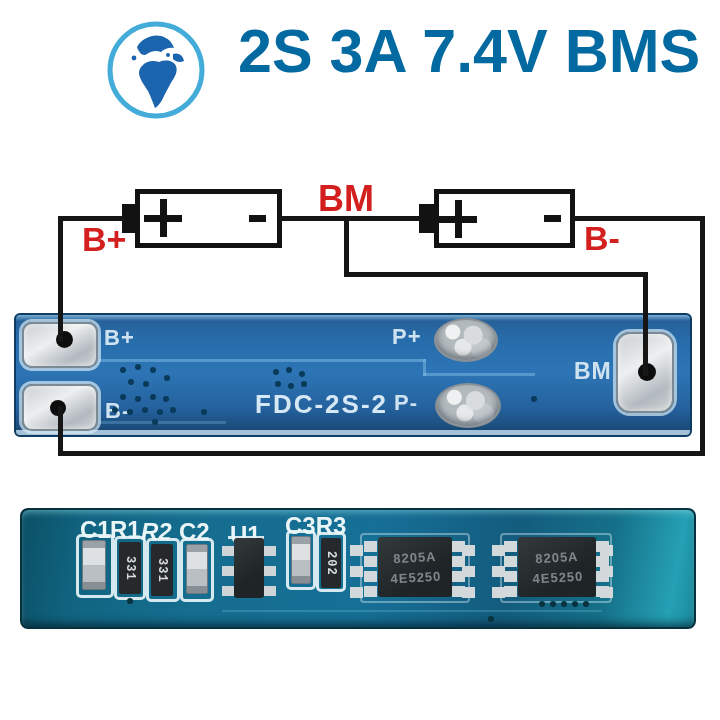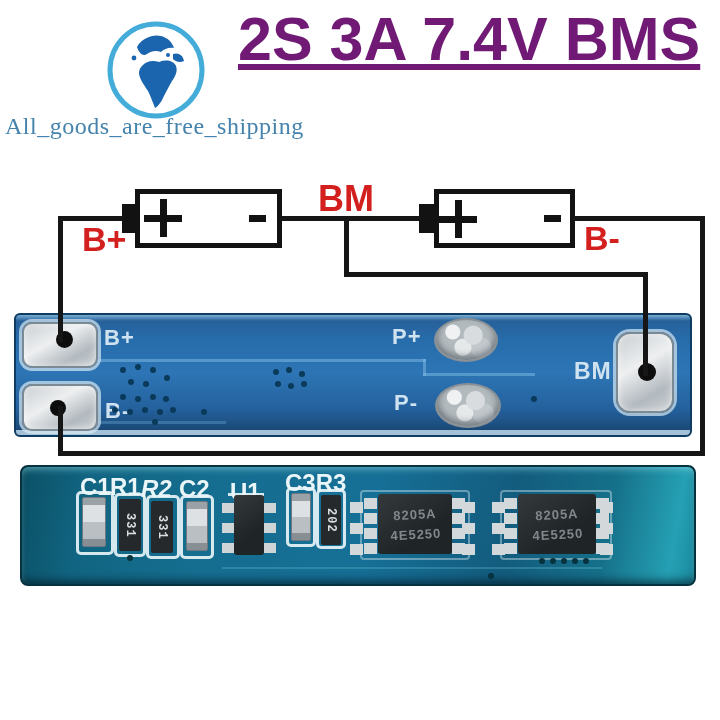--- a/index.html
+++ b/index.html
@@ -1,42 +1,42 @@
 <!DOCTYPE html>
 <html><head>
 <meta charset="utf-8">
 <style>
   html,body{margin:0;padding:0;background:#fff;}
   #canvas{position:relative;width:720px;height:720px;background:#ffffff;overflow:hidden;
           font-family:"Liberation Sans",sans-serif;}
 
   
-  #title{position:absolute;left:238px;top:4px;font-size:61px;font-weight:bold;
-         color:#701a75;letter-spacing:0;white-space:nowrap;text-decoration:underline;}
+  #title{position:absolute;left:238px;top:16px;font-size:61px;font-weight:bold;
+         color:#0369a1;letter-spacing:0;white-space:nowrap;}
   #shipping{position:absolute;left:5px;top:113px;font-size:24px;
             font-family:"Liberation Serif",serif;color:#4583ad;letter-spacing:.5px;white-space:nowrap;}
   #globe{position:absolute;left:106px;top:20px;width:100px;height:100px;}
 
   
   .wire{position:absolute;background:#161616;z-index:5;}
   .battery{position:absolute;background:#fff;border:5px solid #121212;box-sizing:border-box;z-index:4;}
   .terminal{position:absolute;background:#121212;z-index:4;}
   .plus{position:absolute;width:38px;height:38px;z-index:4;}
   .plus::before{content:"";position:absolute;left:0;top:16px;width:38px;height:7px;background:#121212;}
   .plus::after{content:"";position:absolute;left:16px;top:0;width:7px;height:38px;background:#121212;}
   .minus{position:absolute;width:17px;height:7px;background:#121212;z-index:4;}
   .dlabel{position:absolute;color:#d41f1f;font-weight:bold;z-index:6;white-space:nowrap;}
 
   
   #topboard{position:absolute;left:14px;top:313px;width:678px;height:124px;box-sizing:border-box;
             border:2px solid #0e3c62;border-radius:6px;z-index:1;
             background:linear-gradient(180deg,#79aed2 0%,#27619a 5%,#276dac 22%,#2d75b5 48%,#24619d 78%,#1c4f80 92%,#16406a 100%);}
   #topboard::after{content:"";position:absolute;left:0;bottom:0;width:100%;height:5px;
             background:#bcd8ea;opacity:.85;border-radius:0 0 4px 4px;}
-  #botboard{position:absolute;left:20px;top:465px;width:676px;height:121px;box-sizing:border-box;
+  #botboard{position:absolute;left:20px;top:508px;width:676px;height:121px;box-sizing:border-box;
             border:2px solid #06323f;border-radius:8px;z-index:1;
             background:linear-gradient(100deg,#0b5065 0%,#116582 10%,#156e90 28%,#166f96 52%,#135c7e 72%,#157089 86%,#25a0b4 96%,#1b8ba0 100%);
             box-shadow:inset 0 4px 7px -2px rgba(150,225,235,.55), inset 0 -7px 10px -4px rgba(0,18,28,.65);}
 
   .pad{position:absolute;background:linear-gradient(150deg,#c9ced2,#edeff0 40%,#b2b9bf 75%,#ccd1d4);
        border:2px solid #7c8a94;box-sizing:border-box;
        box-shadow:0 0 0 3px rgba(215,233,244,.7), inset 0 0 7px rgba(255,255,255,.65);z-index:4;}
   .paddot{position:absolute;background:#0d0d0d;border-radius:50%;z-index:6;}
   .silk{position:absolute;color:#cfe2f0;font-weight:bold;letter-spacing:1px;z-index:3;white-space:nowrap;}
   .blob{position:absolute;border-radius:50%;z-index:4;border:2px solid #8a9196;box-sizing:border-box;
@@ -78,21 +78,20 @@
                C50,30 45,31 41,34 C37,37 33,33 31,27 Z"></path>
       <path d="M36,46 C40,41 47,40 53,42 C60,39 68,41 70,46 C72,51 69,57 66,61
                C63,66 60,72 57,78 C55,83 51,87 49,88 C47,83 45,77 42,71
                C38,65 33,58 33,53 C33,50 34,48 36,46 Z"></path>
       <path d="M67,34 C72,32 77,35 78,41 C74,43 70,42 67,39 Z"></path>
       <circle cx="28" cy="38" r="2.4"></circle>
       <circle cx="62" cy="35" r="2"></circle>
     </g>
   </svg>
   <div id="title">2S 3A 7.4V BMS</div>
-  <div id="shipping">All_goods_are_free_shipping</div>
 
   <div class="wire" style="left:60px;top:216px;width:64px;height:5px;"></div>
   <div class="wire" style="left:58px;top:216px;width:5px;height:126px;"></div>
   <div class="wire" style="left:280px;top:216px;width:141px;height:5px;"></div>
   <div class="wire" style="left:573px;top:216px;width:132px;height:5px;"></div>
   <div class="wire" style="left:700px;top:216px;width:5px;height:240px;"></div>
   <div class="wire" style="left:58px;top:451px;width:647px;height:5px;"></div>
   <div class="wire" style="left:58px;top:406px;width:5px;height:50px;"></div>
   <div class="wire" style="left:344px;top:219px;width:5px;height:58px;"></div>
   <div class="wire" style="left:344px;top:272px;width:304px;height:5px;"></div>
@@ -127,20 +126,21 @@
     <div class="paddot" style="left:622px;top:48px;width:18px;height:18px;"></div>
 
     <div class="blob" style="left:418px;top:3px;width:64px;height:44px;"></div>
     <div class="blob" style="left:419px;top:68px;width:66px;height:45px;"></div>
 
     <div class="silk" style="left:88px;top:10px;font-size:22px;">B+</div>
     <div class="silk" style="left:89px;top:83px;font-size:22px;">B-</div>
     <div class="silk" style="left:376px;top:9px;font-size:22px;">P+</div>
     <div class="silk" style="left:378px;top:75px;font-size:22px;">P-</div>
     <div class="silk" style="left:558px;top:43px;font-size:23px;">BM</div>
+    <div class="silk" style="left:239px;top:74px;font-size:26px;letter-spacing:2px;color:#d6e8f4;">FDC-2S-2</div>
 
     <div class="vias" style="left:0;top:0;
       box-shadow:104px 52px 0 #0a3a5a,119px 49px 0 #0a3a5a,134px 52px 0 #0a3a5a,
                  112px 64px 0 #0a3a5a,127px 66px 0 #0a3a5a,148px 60px 0 #0a3a5a,
                  104px 79px 0 #0a3a5a,119px 81px 0 #0a3a5a,134px 79px 0 #0a3a5a,147px 81px 0 #0a3a5a,
                  96px 92px 0 #0a3a5a,111px 94px 0 #0a3a5a,126px 92px 0 #0a3a5a,141px 94px 0 #0a3a5a,
                  154px 92px 0 #0a3a5a,136px 104px 0 #0a3a5a;"></div>
     <div class="vias" style="left:0;top:0;
       box-shadow:257px 54px 0 #0a3a5a,270px 52px 0 #0a3a5a,283px 56px 0 #0a3a5a,
                  259px 66px 0 #0a3a5a,272px 68px 0 #0a3a5a,285px 66px 0 #0a3a5a,

